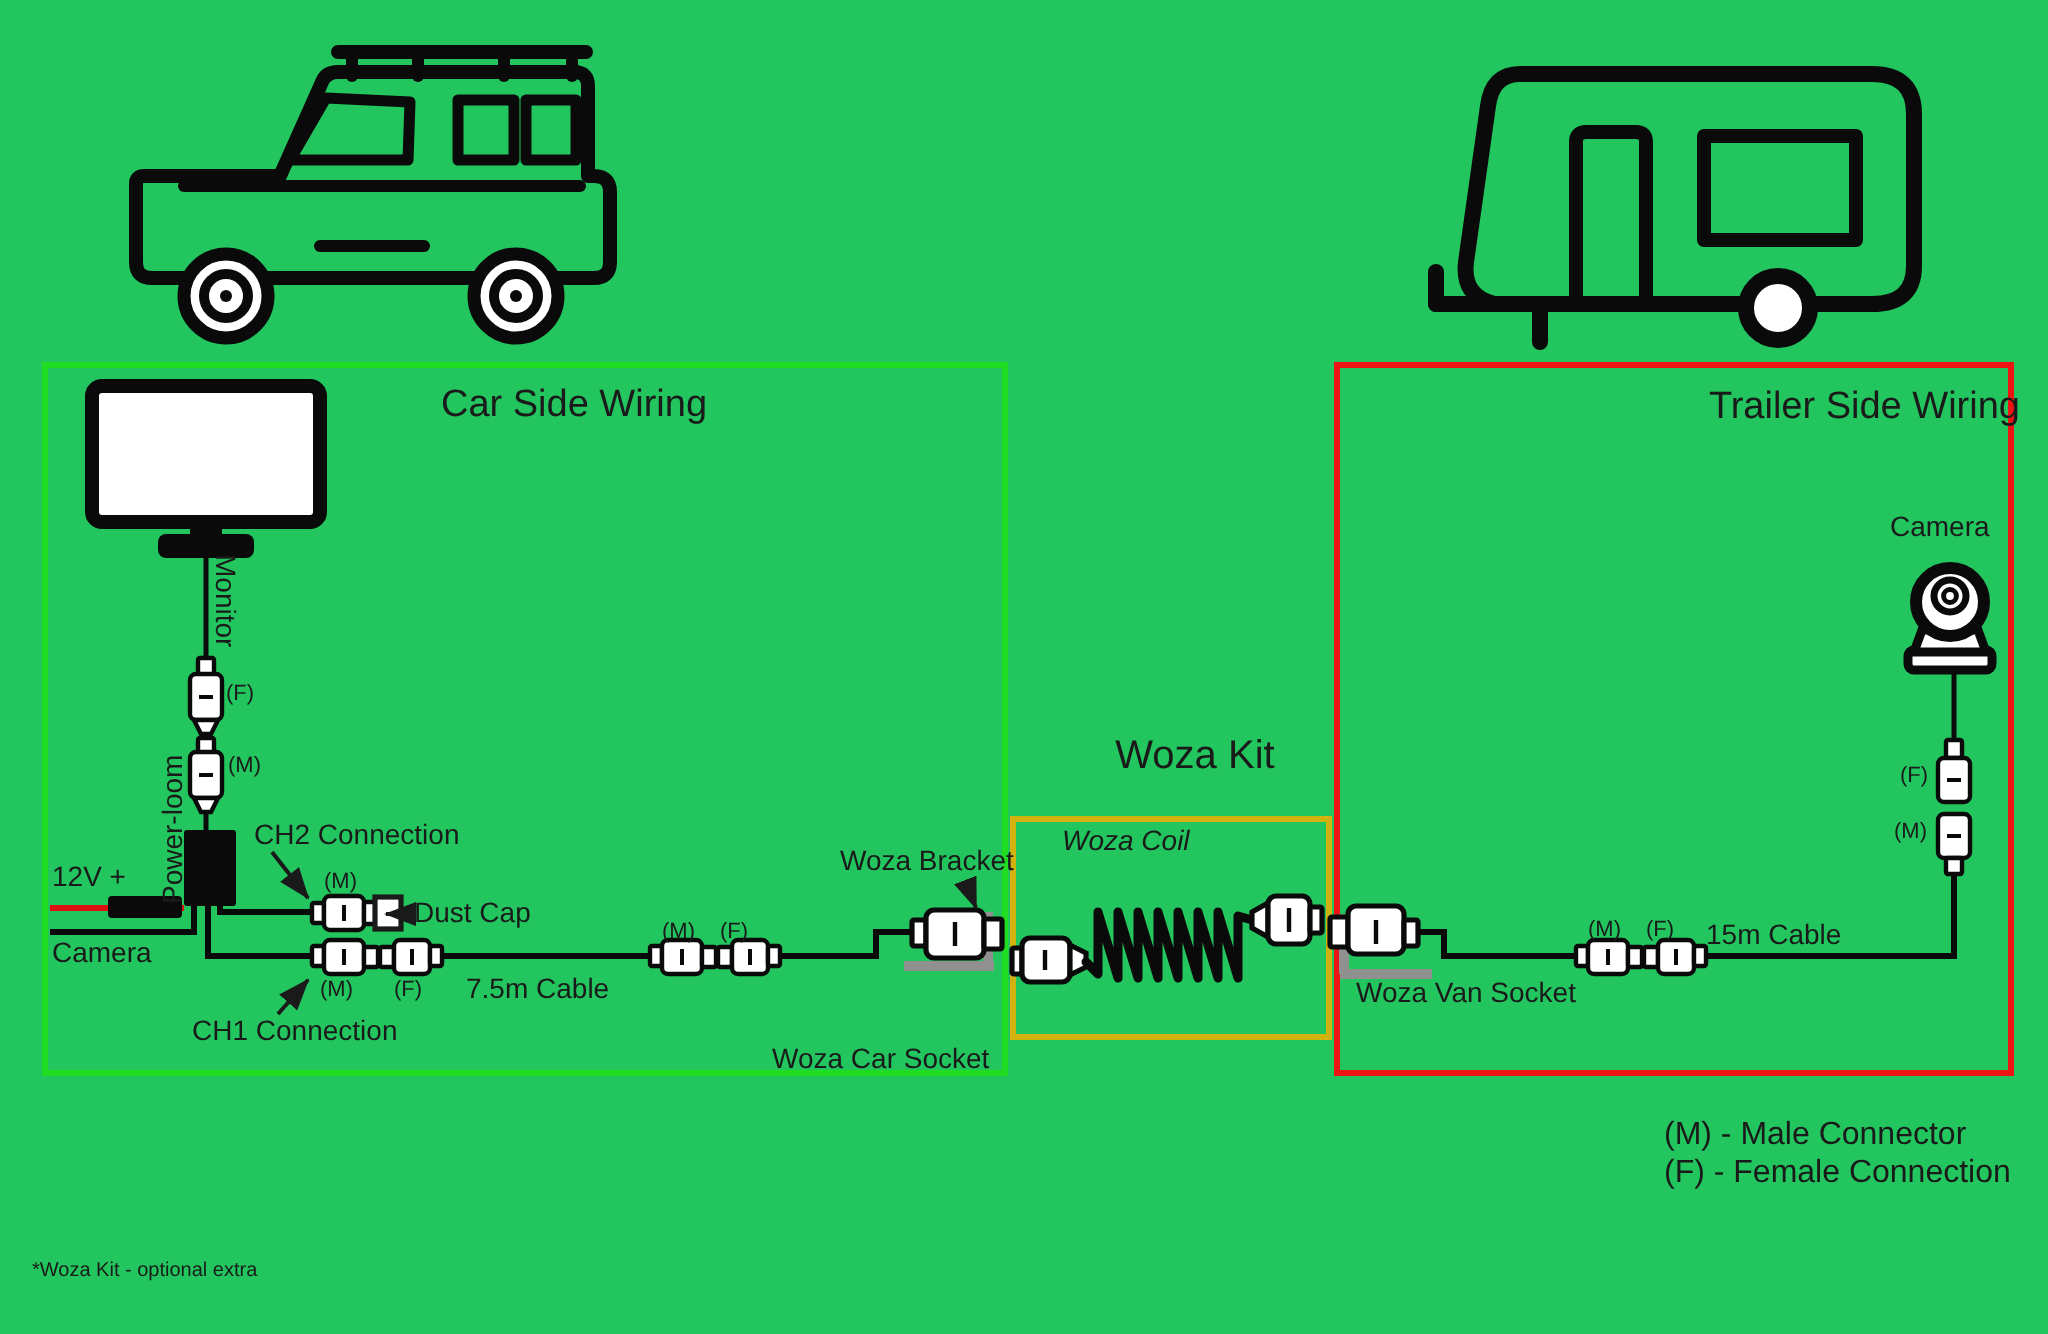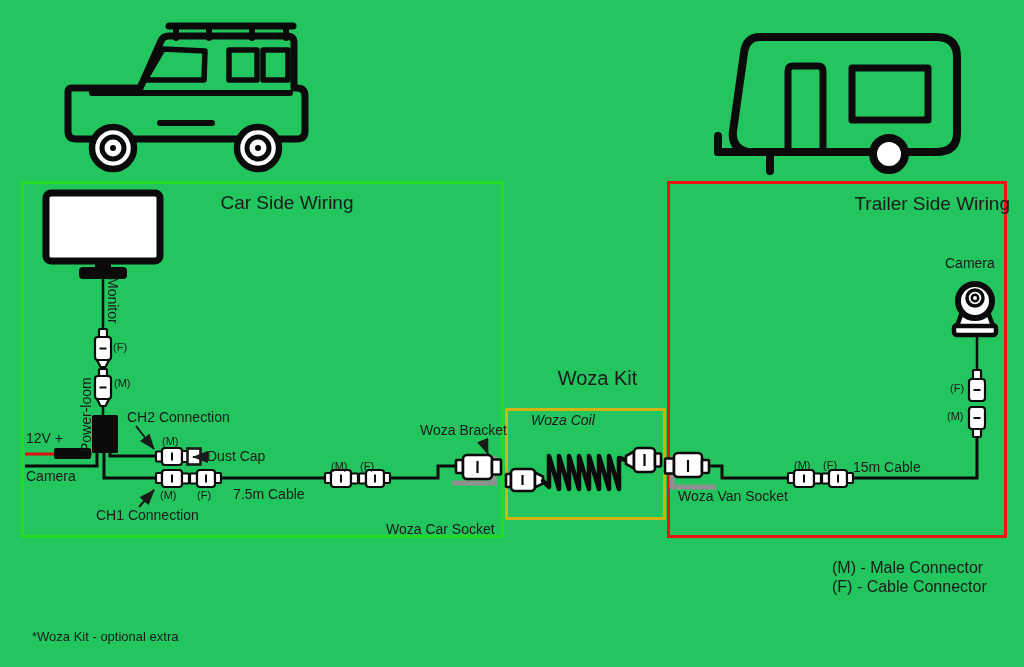--- a/index.html
+++ b/index.html
@@ -8,21 +8,21 @@
   .box{position:absolute;border:3px solid #000;box-sizing:border-box;background:transparent;}
   .box-car{left:21px;top:181px;width:483px;height:357px;border-color:var(--c-car-box,#21dd21);}
   .box-kit{left:505px;top:408px;width:161px;height:112px;border-color:var(--c-kit-box,#d2b20e);}
   .box-trailer{left:667px;top:181px;width:340px;height:357px;border-color:var(--c-trailer-box,#ee1414);}
   svg#diagram{position:absolute;left:0;top:0;}
   .lbl{position:absolute;white-space:nowrap;line-height:1.12;font-size:14px;}
   .t-title{font-size:19px;}
   .t-kit{font-size:20px;}
   .t-small{font-size:11px;}
   .t-note{font-size:16px;}
-  .t-note3{font-size:13px;margin-left:16px;}
+  .t-note3{font-size:10px;}
   .ctr{text-align:center;}
   .rot90{transform-origin:0 0;transform:rotate(90deg);}
   .rotm90{transform-origin:0 0;transform:rotate(-90deg);}
 </style>
 </head>
 <body>
 
 <div id="stage">
 
   <div class="box box-car"></div>
@@ -247,14 +247,14 @@
   <div class="lbl t-small" style="left:823px;top:459px;">(F)</div>
   <div class="lbl" style="left:853px;top:460px;">15m Cable</div>
 
   <div class="lbl" style="left:945px;top:256px;">Camera</div>
   <div class="lbl t-small" style="left:950px;top:382px;">(F)</div>
   <div class="lbl t-small" style="left:947px;top:410px;">(M)</div>
 
   <div class="lbl t-note3" style="left:16px;top:630px;">*Woza Kit - optional extra</div>
 
   <div class="lbl t-note" style="left:832px;top:559px;">(M) - Male Connector</div>
-  <div class="lbl t-note" style="left:832px;top:578px;">(F) - Cable Connector</div>
+  <div class="lbl t-note" style="left:832px;top:578px;">(F) - Female Connection</div>
 </div>
 
 </body></html>

